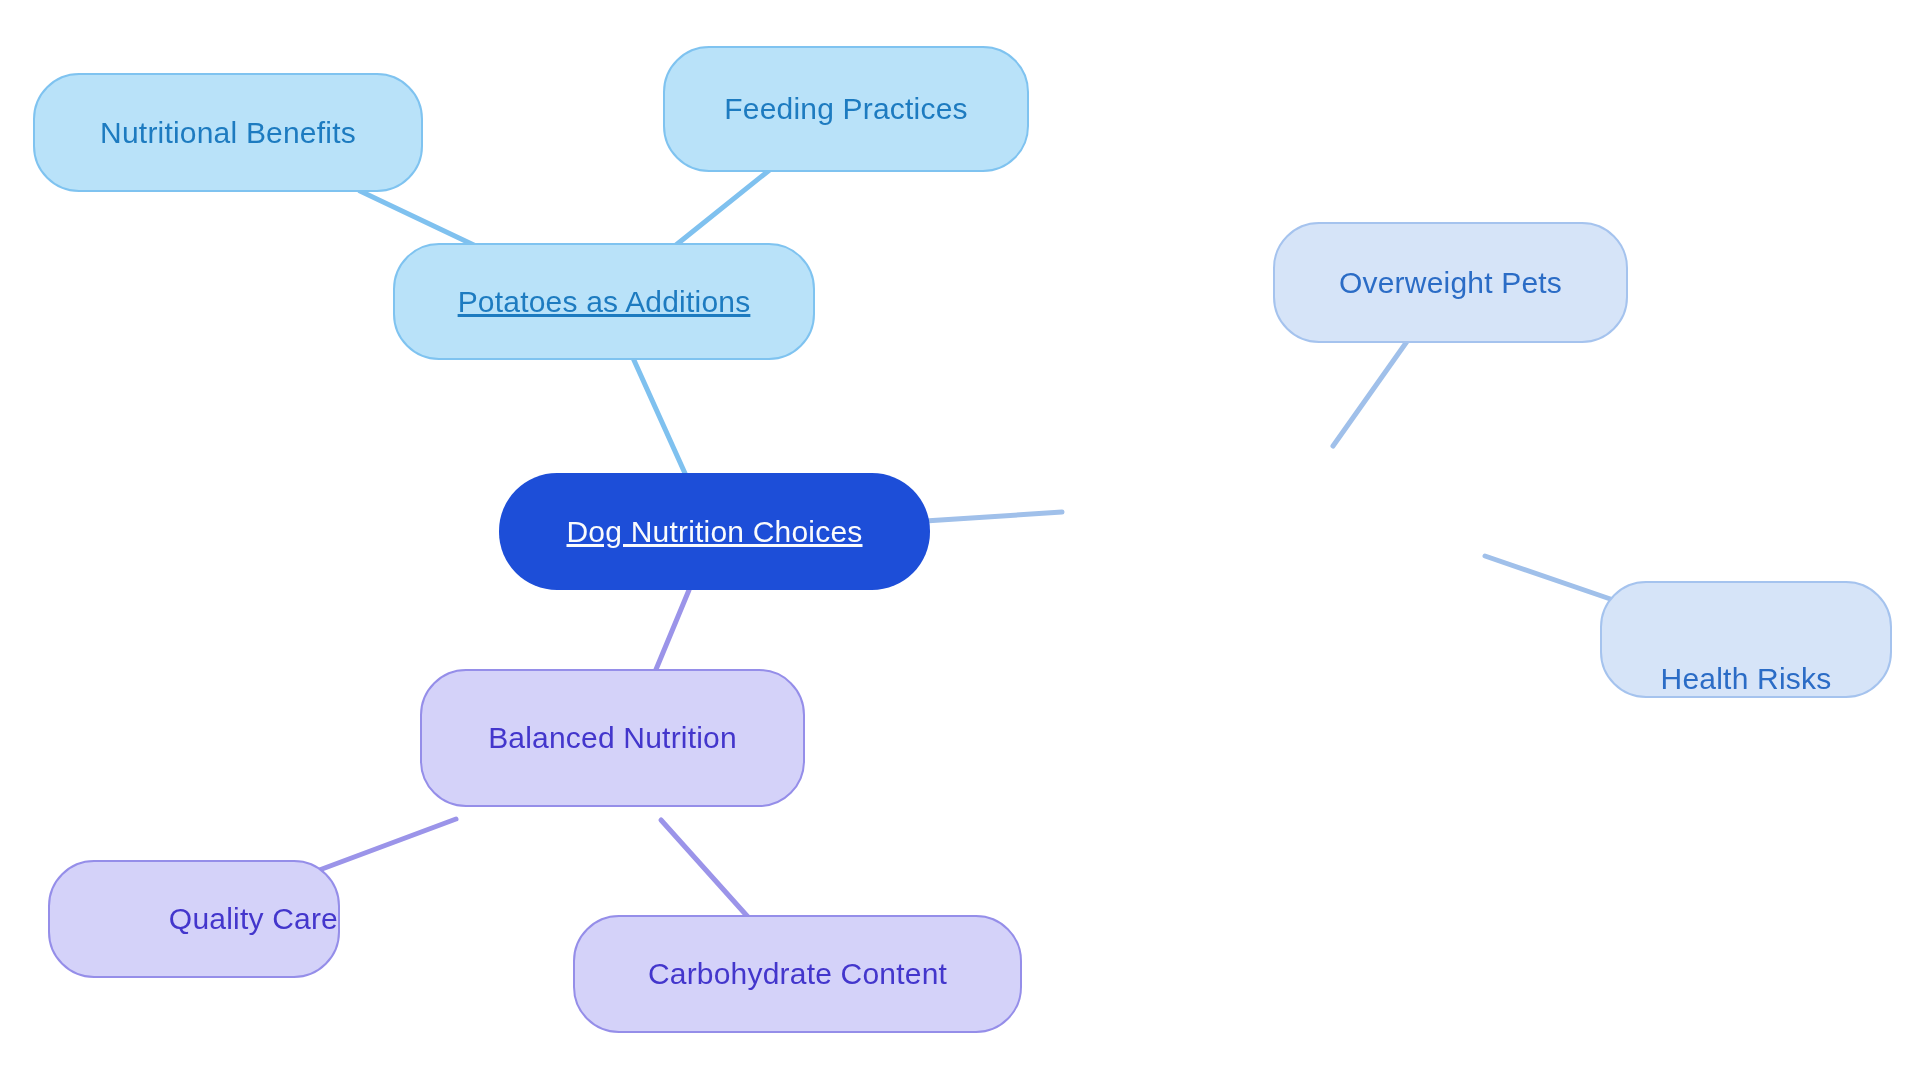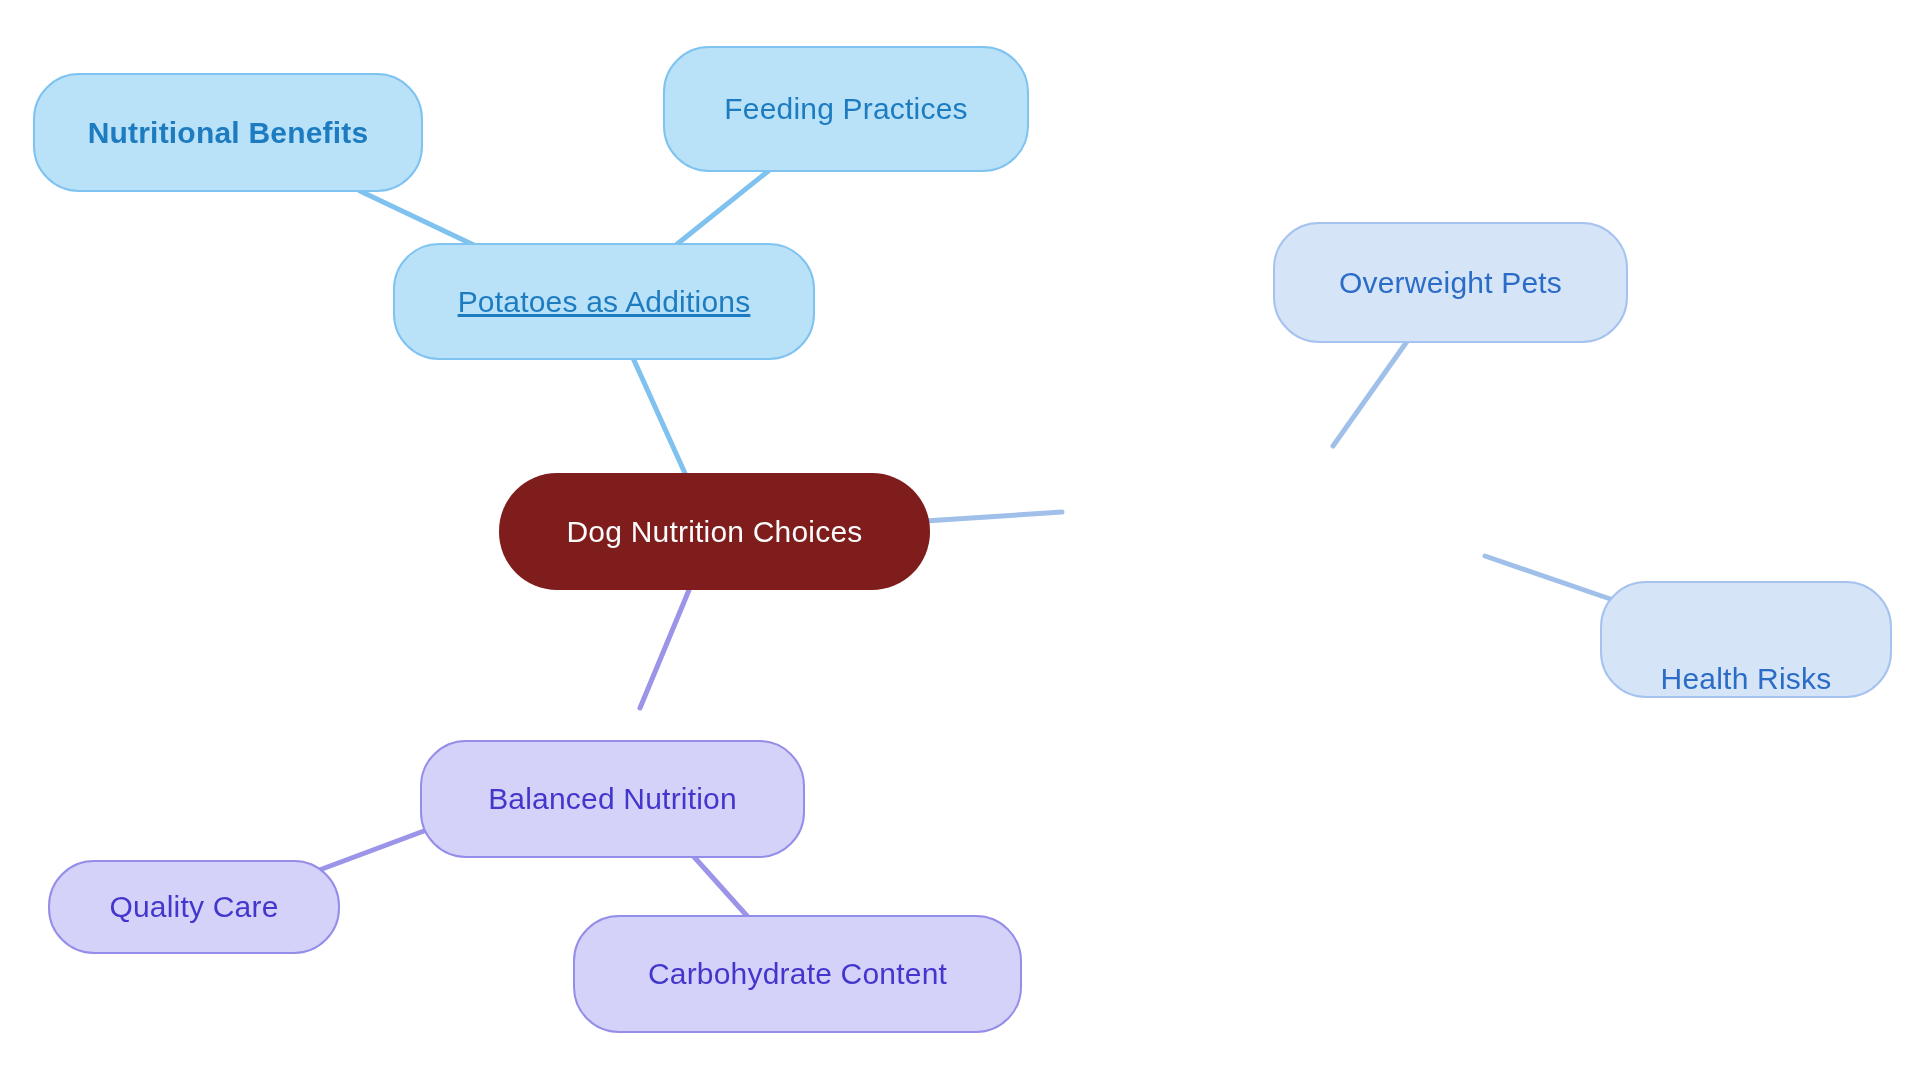--- a/index.html
+++ b/index.html
@@ -29,51 +29,52 @@
     justify-content: center;
     box-sizing: border-box;
     border-radius: 46px;
     border: 2px solid transparent;
     font-size: 30px;
     letter-spacing: 0.2px;
     white-space: nowrap;
     cursor: default;
   }
   .node-root {
-    background: #7f1d1d;
+    background: #1d4ed8;
     color: #fafbfc;
     border: none;
     border-radius: 58px;
+    text-decoration: underline;
   }
   .branch-blue {
     background: #b9e2f9;
     border-color: #7fc3f0;
     color: #1d7bc0;
   }
   .branch-periwinkle {
     background: #d6e4f8;
     border-color: #a5c3ee;
     color: #2b6cc6;
   }
   .branch-purple {
     background: #d4d2f9;
     border-color: #958ee9;
     color: #4336cc;
   }
 
   
   #n-root        { left: 499px;  top: 473px; width: 431px; height: 117px; }
   #n-potatoes    { left: 393px;  top: 243px; width: 422px; height: 117px; text-decoration: underline; }
-  #n-nutritional { left: 33px;   top: 73px;  width: 390px; height: 119px; font-weight: bold; }
+  #n-nutritional { left: 33px;   top: 73px;  width: 390px; height: 119px; }
   #n-feeding     { left: 663px;  top: 46px;  width: 366px; height: 126px; }
   #n-obesity     { left: 1052px; top: 441px; width: 475px; height: 119px; }
   #n-overweight  { left: 1273px; top: 222px; width: 355px; height: 121px; text-align: right; }
   #n-health      { left: 1600px; top: 581px; width: 292px; height: 117px; align-items: flex-end; }
-  #n-balanced    { left: 420px;  top: 740px; width: 385px; height: 118px; }
-  #n-quality     { left: 48px;   top: 860px; width: 292px; height: 94px; }
+  #n-balanced    { left: 420px;  top: 669px; width: 385px; height: 138px; }
+  #n-quality     { left: 48px;   top: 860px; width: 292px; height: 118px; justify-content: flex-end; }
   #n-carb        { left: 573px;  top: 915px; width: 449px; height: 118px; }
 </style>
 </head>
 <body>
 
 <div class="canvas">
 
   <svg class="edges" viewBox="0 0 1920 1083" xmlns="http://www.w3.org/2000/svg">
 
     <line x1="360" y1="191" x2="478" y2="247" stroke="#7fc1ef" stroke-width="5" stroke-linecap="round"></line>

